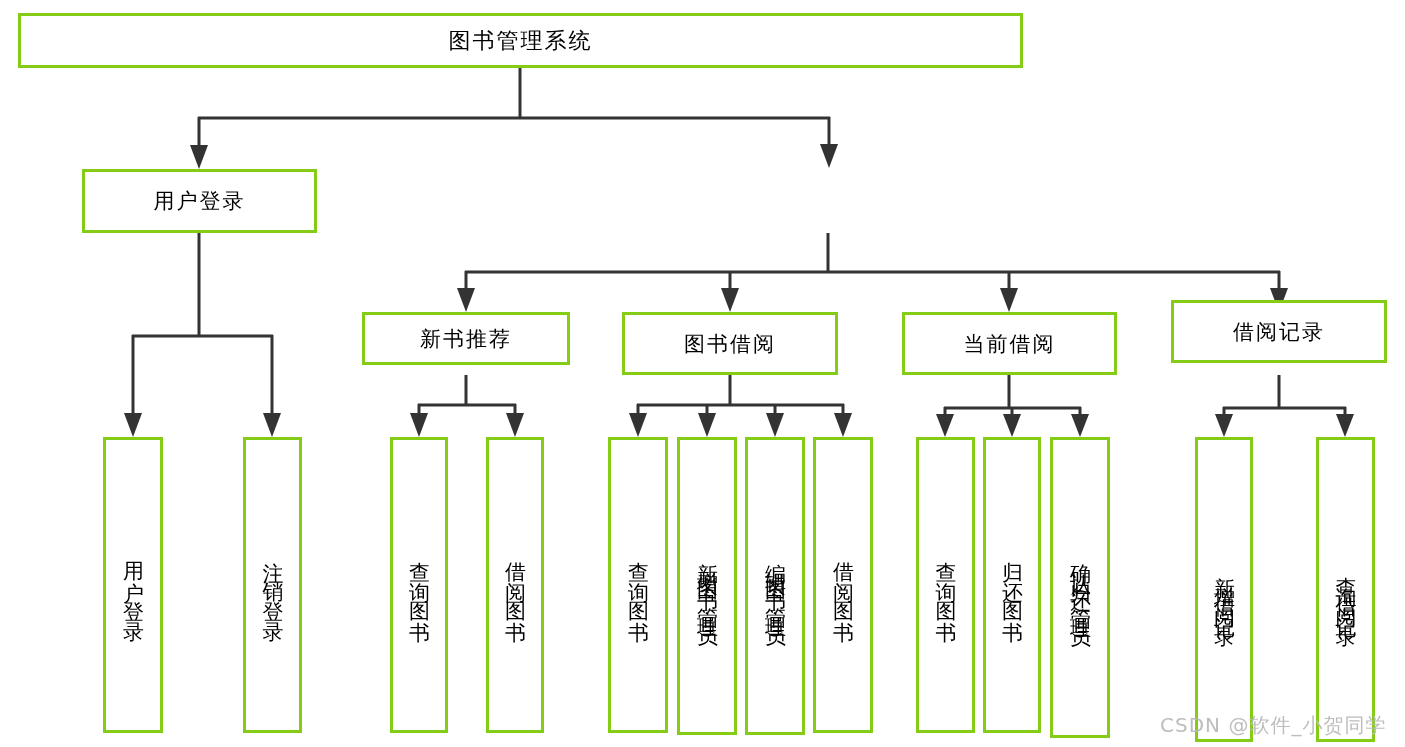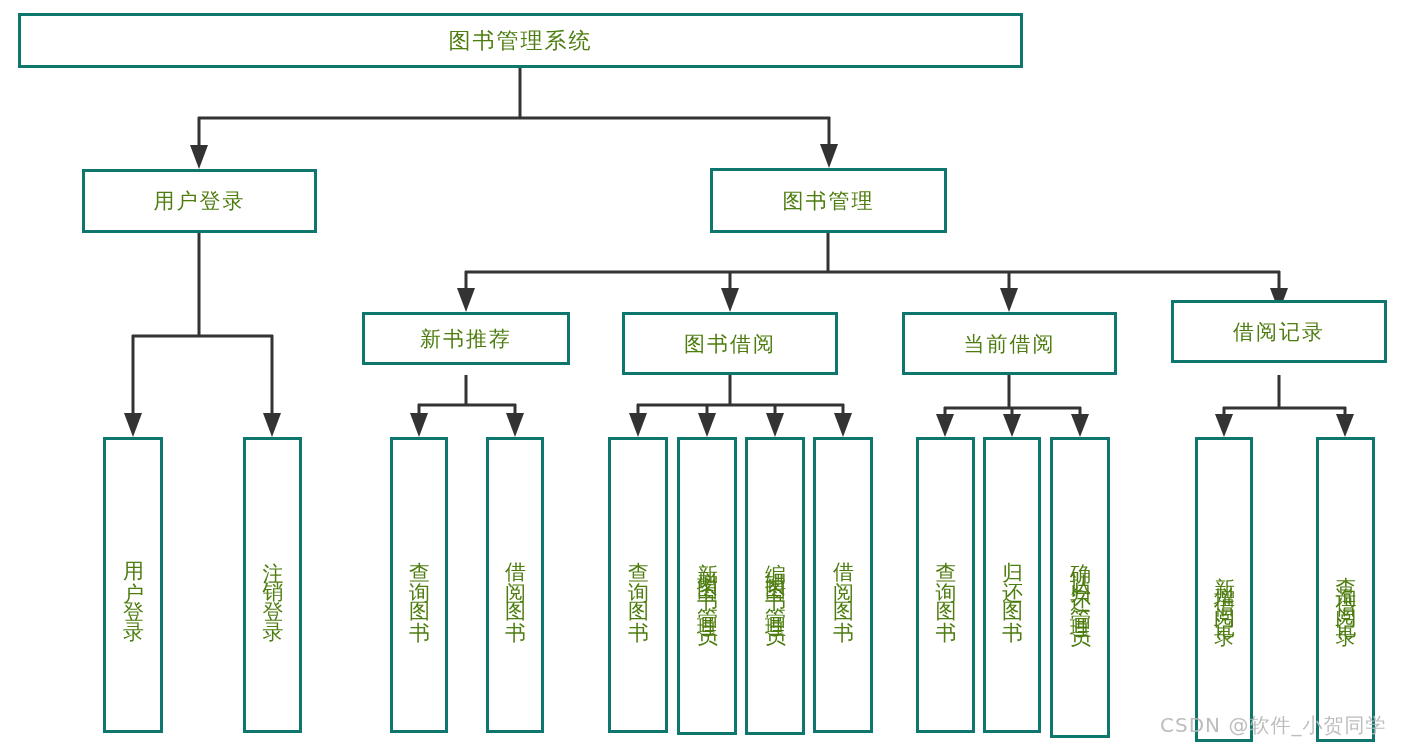--- a/index.html
+++ b/index.html
@@ -14,25 +14,25 @@
   .connectors {
     position: absolute;
     left: 0; top: 0;
     width: 1405px; height: 747px;
     pointer-events: none;
   }
   .node {
     position: absolute;
     box-sizing: border-box;
     background: #ffffff;
-    border: 3px solid #0f766e;
+    border: 3px solid #84cc16;
     display: flex;
     align-items: center;
     justify-content: center;
-    color: #4d7c0f;
+    color: #000000;
   }
   .node.h { font-size: 21px; letter-spacing: 2px; white-space: nowrap; }
   .node.root-box { font-size: 22px; }
   .node.v span {
     writing-mode: vertical-rl;
     text-orientation: mixed;
     font-size: 21px;
     line-height: 1;
     white-space: nowrap;
   }
@@ -115,21 +115,20 @@
     <line x1="1223" y1="408" x2="1346" y2="408"></line>
     <line x1="1224" y1="407" x2="1224" y2="419"></line>
     <polygon points="1215,414 1233,414 1224,437"></polygon>
     <line x1="1345" y1="407" x2="1345" y2="419"></line>
     <polygon points="1336,414 1354,414 1345,437"></polygon>
   </svg>
 
   <div class="node h root-box" style="left:18px; top:13px; width:1005px; height:55px;">图书管理系统</div>
 
   <div class="node h" style="left:82px; top:169px; width:235px; height:64px;">用户登录</div>
-  <div class="node h" style="left:710px; top:168px; width:237px; height:65px;">图书管理</div>
 
   <div class="node h" style="left:362px; top:312px; width:208px; height:53px;">新书推荐</div>
   <div class="node h" style="left:622px; top:312px; width:216px; height:63px;">图书借阅</div>
   <div class="node h" style="left:902px; top:312px; width:215px; height:63px;">当前借阅</div>
   <div class="node h" style="left:1171px; top:300px; width:216px; height:63px;">借阅记录</div>
 
   <div class="node v ls20" style="left:103px; top:437px; width:60px; height:296px;">
       <span>用户登录</span>
     </div>
   <div class="node v ls20" style="left:243px; top:437px; width:59px; height:296px;">

